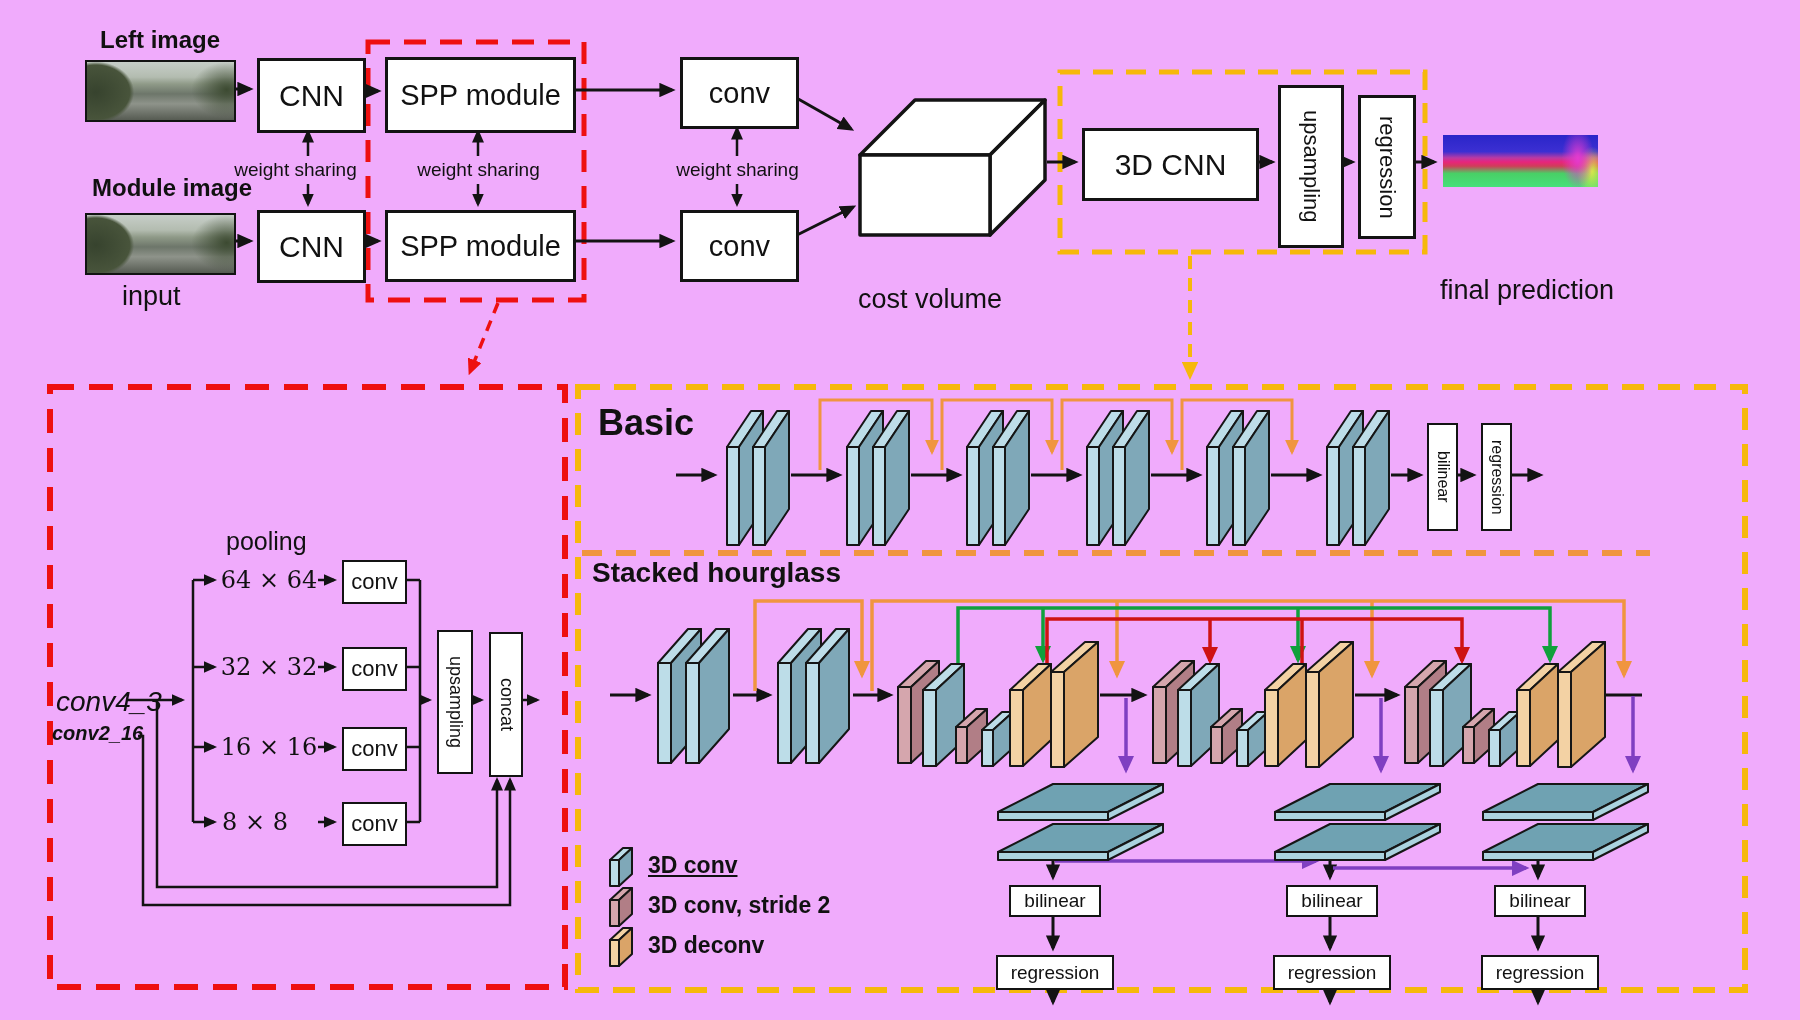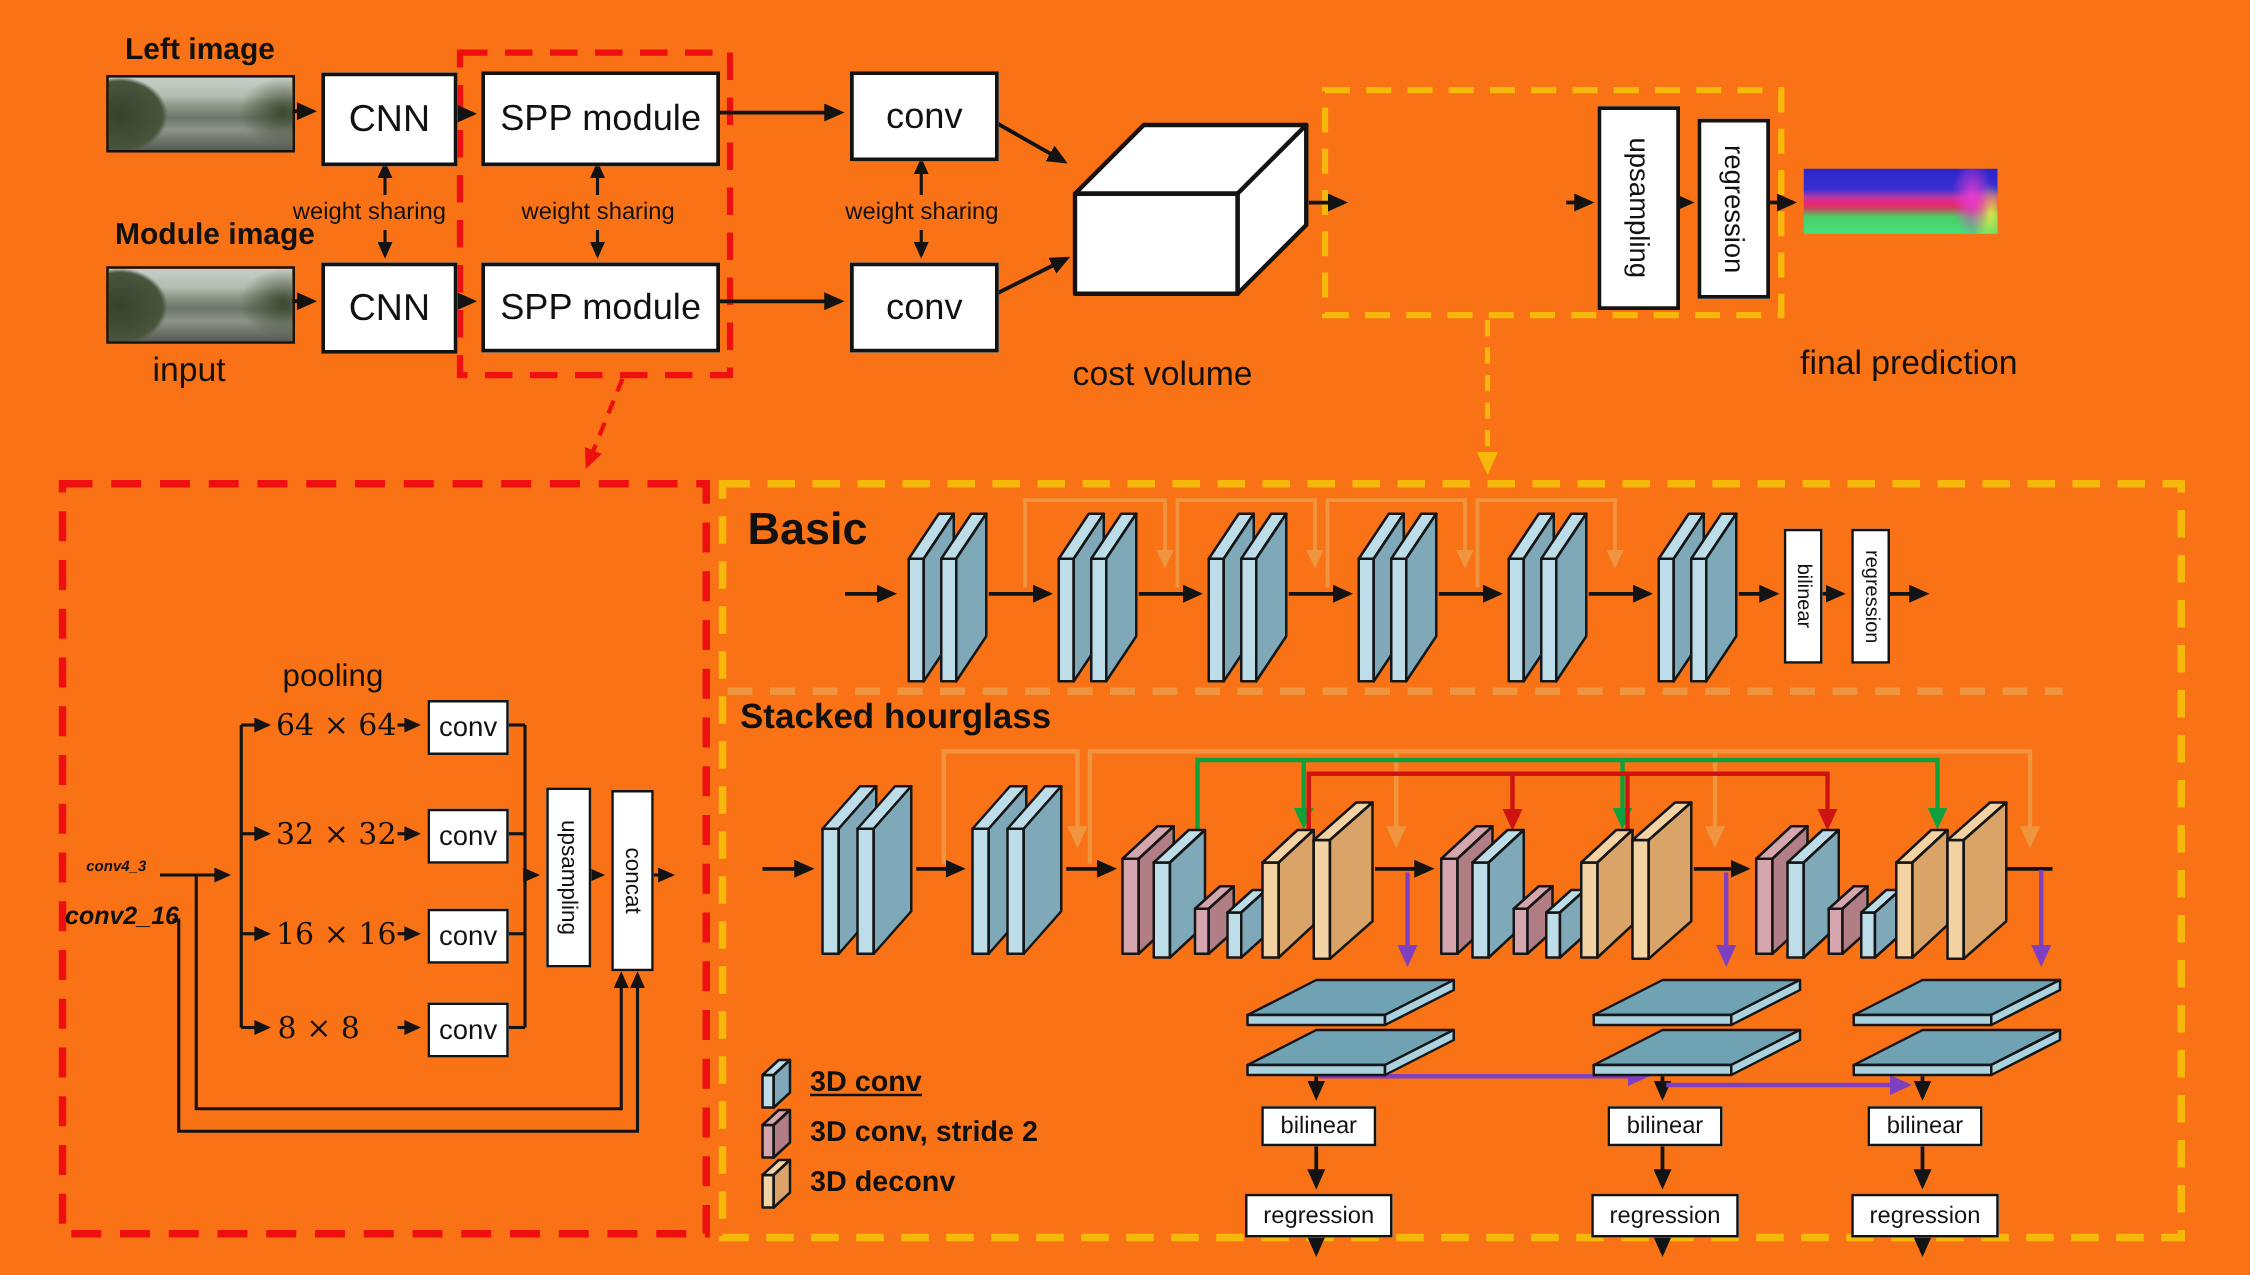--- a/index.html
+++ b/index.html
@@ -1,16 +1,16 @@
 <!DOCTYPE html>
 <html><head>
 <meta charset="utf-8">
 <style>
   html,body{margin:0;padding:0;background:#fff;}
-  #stage{position:relative;width:1800px;height:1020px;background:#f97316;overflow:hidden;
+  #stage{position:relative;width:1800px;height:1020px;background:#f0abfc;overflow:hidden;
          font-family:"Liberation Sans",sans-serif;color:#111;}
   #diagram-svg{position:absolute;left:0;top:0;z-index:1;}
   .lbl{position:absolute;z-index:3;white-space:nowrap;color:#111;}
   .ctr{display:flex;align-items:center;justify-content:center;text-align:center;}
   .box{position:absolute;z-index:2;display:flex;align-items:center;justify-content:center;
        border:3px solid #131313;background:#fff;color:#111;white-space:nowrap;}
   .box.thin{border-width:2.5px;}
   .vt{writing-mode:vertical-rl;}
   .serif{font-family:"DejaVu Serif","Liberation Serif",serif;}
   .photo{position:absolute;z-index:2;border:2.5px solid #131313;}
@@ -282,29 +282,30 @@
 <div class="lbl ctr" style="left:675px;top:159px;width:125px;font-size:19px;">weight sharing</div>
 <div class="lbl" style="left:858px;top:284px;font-size:27px;">cost volume</div>
 <div class="lbl" style="left:1440px;top:275px;font-size:27px;">final prediction</div>
 
 <div class="box" style="left:257px;top:58px;width:103px;height:69px;font-size:30px;">CNN</div>
 <div class="box" style="left:257px;top:210px;width:103px;height:67px;font-size:30px;">CNN</div>
 <div class="box" style="left:385px;top:57px;width:185px;height:70px;font-size:29px;">SPP module</div>
 <div class="box" style="left:385px;top:210px;width:185px;height:66px;font-size:29px;">SPP module</div>
 <div class="box" style="left:680px;top:57px;width:113px;height:66px;font-size:29px;">conv</div>
 <div class="box" style="left:680px;top:210px;width:113px;height:66px;font-size:29px;">conv</div>
+<div class="box" style="left:1082px;top:128px;width:171px;height:67px;font-size:30px;">3D CNN</div>
 <div class="box vt" style="left:1278px;top:85px;width:60px;height:157px;font-size:22px;">upsampling</div>
 <div class="box vt" style="left:1358px;top:95px;width:52px;height:138px;font-size:22px;">regression</div>
 
 <div class="lbl" style="left:226px;top:527px;font-size:25px;">pooling</div>
 <div class="lbl ctr serif" style="left:222px;top:565px;width:94px;height:30px;font-size:24px;text-align:center;">64 × 64</div>
 <div class="lbl ctr serif" style="left:222px;top:652px;width:94px;height:30px;font-size:24px;">32 × 32</div>
 <div class="lbl ctr serif" style="left:222px;top:732px;width:94px;height:30px;font-size:24px;">16 × 16</div>
 <div class="lbl ctr serif" style="left:208px;top:807px;width:94px;height:30px;font-size:24px;">8 × 8</div>
-<div class="lbl" style="left:69px;top:686px;font-size:12px;font-style:italic;font-weight:700;">conv4_3</div>
+<div class="lbl" style="left:56px;top:686px;font-size:28px;font-style:italic;font-weight:400;">conv4_3</div>
 <div class="lbl" style="left:52px;top:722px;font-size:20px;font-style:italic;font-weight:700;">conv2_16</div>
 
 <div class="box thin" style="left:342px;top:560px;width:61px;height:40px;font-size:22px;">conv</div>
 <div class="box thin" style="left:342px;top:647px;width:61px;height:40px;font-size:22px;">conv</div>
 <div class="box thin" style="left:342px;top:727px;width:61px;height:40px;font-size:22px;">conv</div>
 <div class="box thin" style="left:342px;top:802px;width:61px;height:40px;font-size:22px;">conv</div>
 <div class="box thin vt" style="left:437px;top:630px;width:32px;height:140px;font-size:18px;">upsampling</div>
 <div class="box thin vt" style="left:489px;top:632px;width:30px;height:141px;font-size:18px;">concat</div>
 
 <div class="lbl" style="left:598px;top:402px;font-size:36px;font-weight:700;">Basic</div>

